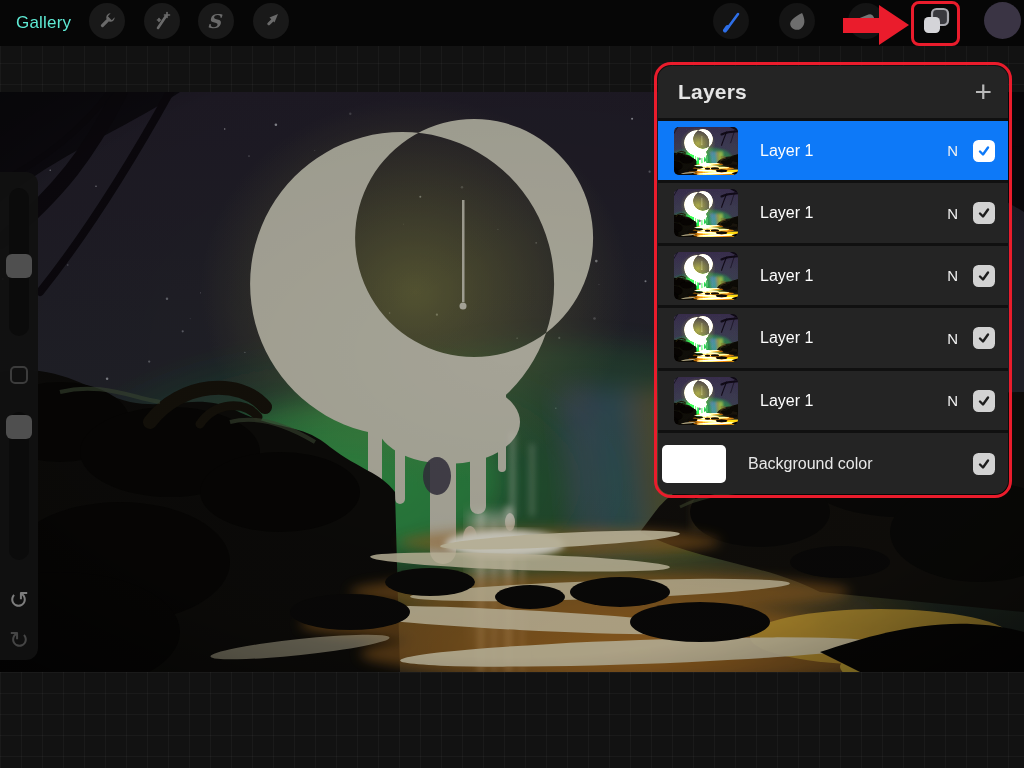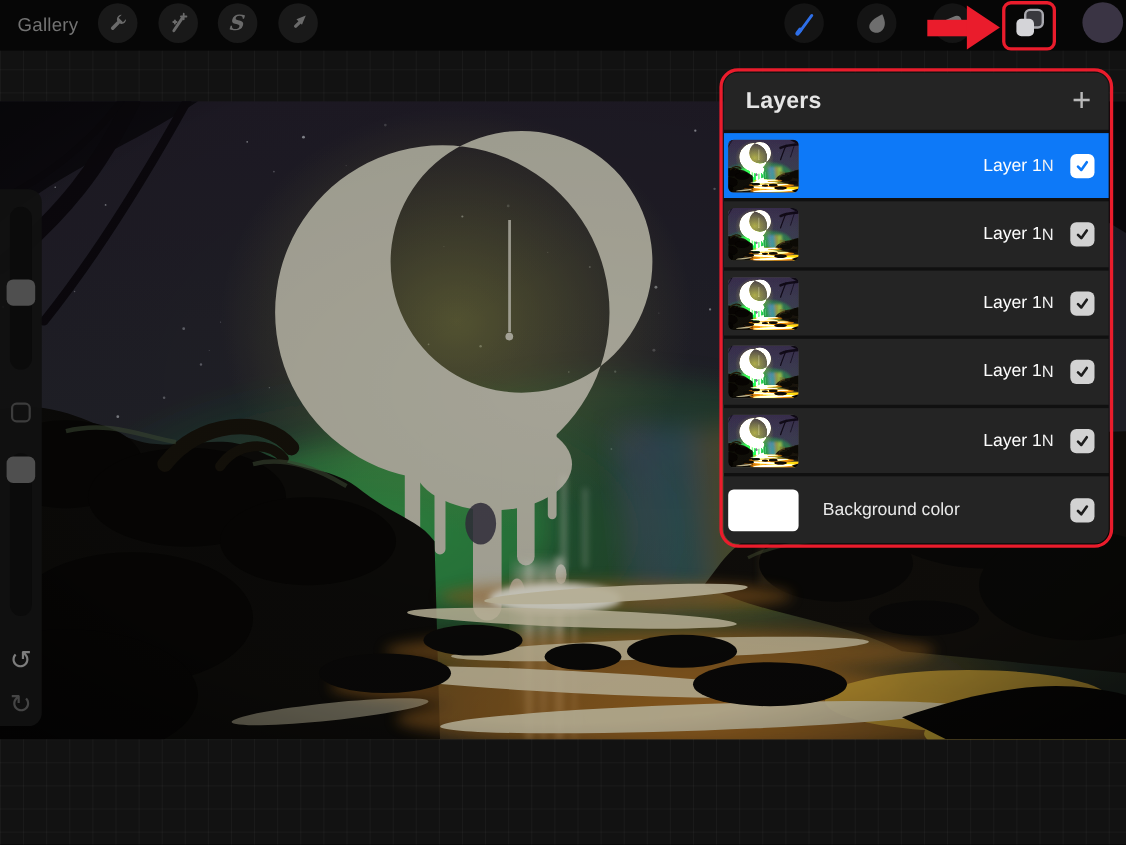--- a/index.html
+++ b/index.html
@@ -13,21 +13,21 @@
            background-size:21px 21px; }
 
   
   .canvas-art { position:absolute; left:0; top:92px; width:1024px; height:580px; z-index:1;
                 filter:brightness(.82) saturate(.92); }
   .defs-holder { position:absolute; width:0; height:0; overflow:hidden; }
 
   
   .topbar { position:absolute; left:0; top:0; width:1024px; height:46px; background:#060606; z-index:6; }
   .gallery { position:absolute; left:16px; top:0; height:46px; line-height:46px;
-             color:#737373; font-size:17px; letter-spacing:.2px; cursor:pointer; }
+             color:#5eead4; font-size:17px; letter-spacing:.2px; cursor:pointer; }
   .toolbtn { position:absolute; top:3px; width:36px; height:36px; border-radius:50%;
              background:#191919; display:flex; align-items:center; justify-content:center; }
   .toolbtn svg { display:block; }
   .sel-glyph { font-family:"DejaVu Serif","Liberation Serif",serif; font-style:italic;
                font-weight:bold; font-size:19px; color:#6a6a6a; transform:skewX(-6deg); }
   .color-swatch { position:absolute; left:984px; top:2px; width:37px; height:37px;
                   border-radius:50%; background:var(--swatch-color,#3a3444); }
 
   
   .sidebar { position:absolute; left:0; top:172px; width:38px; height:488px;
@@ -45,21 +45,21 @@
 
   
   .layers-panel { position:absolute; left:658px; top:66px; width:350px; height:428px;
                   background:#101010; border-radius:13px; overflow:hidden; z-index:10;
                   display:flex; flex-direction:column; }
   .panel-header { height:53px; background:#242424; display:flex; align-items:center;
                   padding:0 16px 0 20px; margin-bottom:3px; }
   .panel-title { color:#e5e5e5; font-size:21px; font-weight:bold; letter-spacing:.2px; flex:1; }
   .add-layer { color:#b9b9b9; font-size:30px; font-weight:200; line-height:26px; cursor:pointer; }
   .layer-row { height:61px; background:#242424; display:flex; align-items:center;
-               padding-left:4px; margin-bottom:3px; position:relative;text-align:right; }
+               padding-left:16px; margin-bottom:3px; position:relative; }
   .layer-row.selected { background:var(--selected-blue,#0d79f8); }
   .thumb { width:64px; height:48px; border-radius:5px; overflow:hidden; background:#444;
            flex:0 0 auto; }
   .thumb svg { width:64px; height:48px; display:block;
                filter:brightness(1.7) saturate(1.25) contrast(1.05); }
   .layer-name { color:#fdfdfd; font-size:16px; margin-left:22px; flex:1; }
   .blend-btn { color:#f0f0f0; font-size:15px; margin-right:15px; }
   .checkbox { width:22px; height:22px; border-radius:5.5px; margin-right:13px;
               background:#d2d2d2; display:flex; align-items:center; justify-content:center; }
   .layer-row.selected .checkbox { background:#ffffff; }

